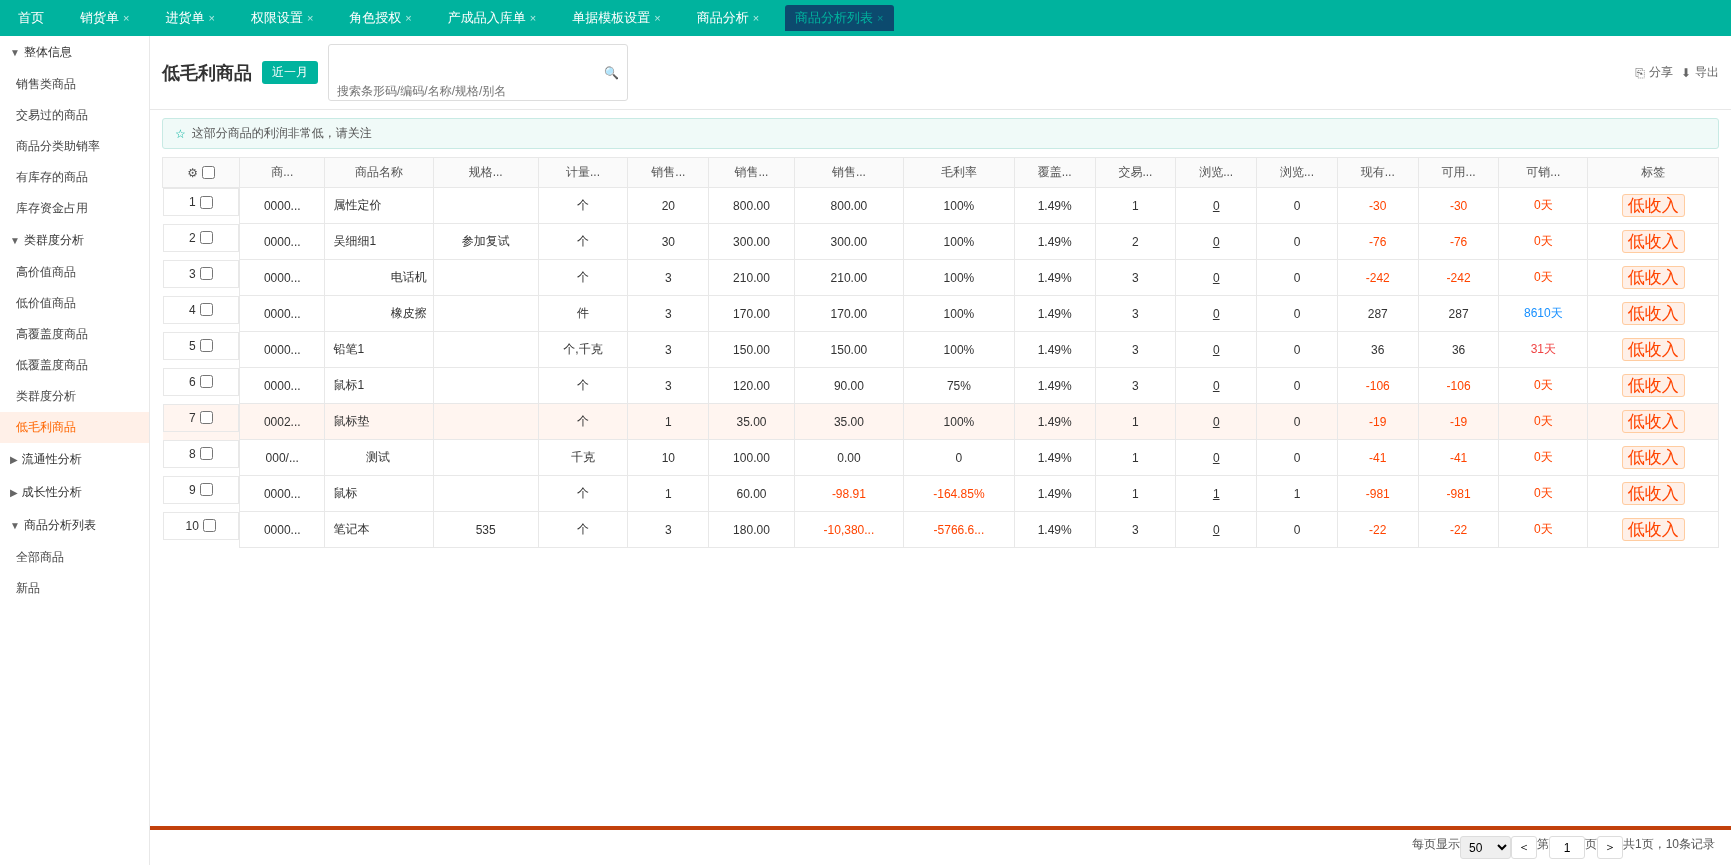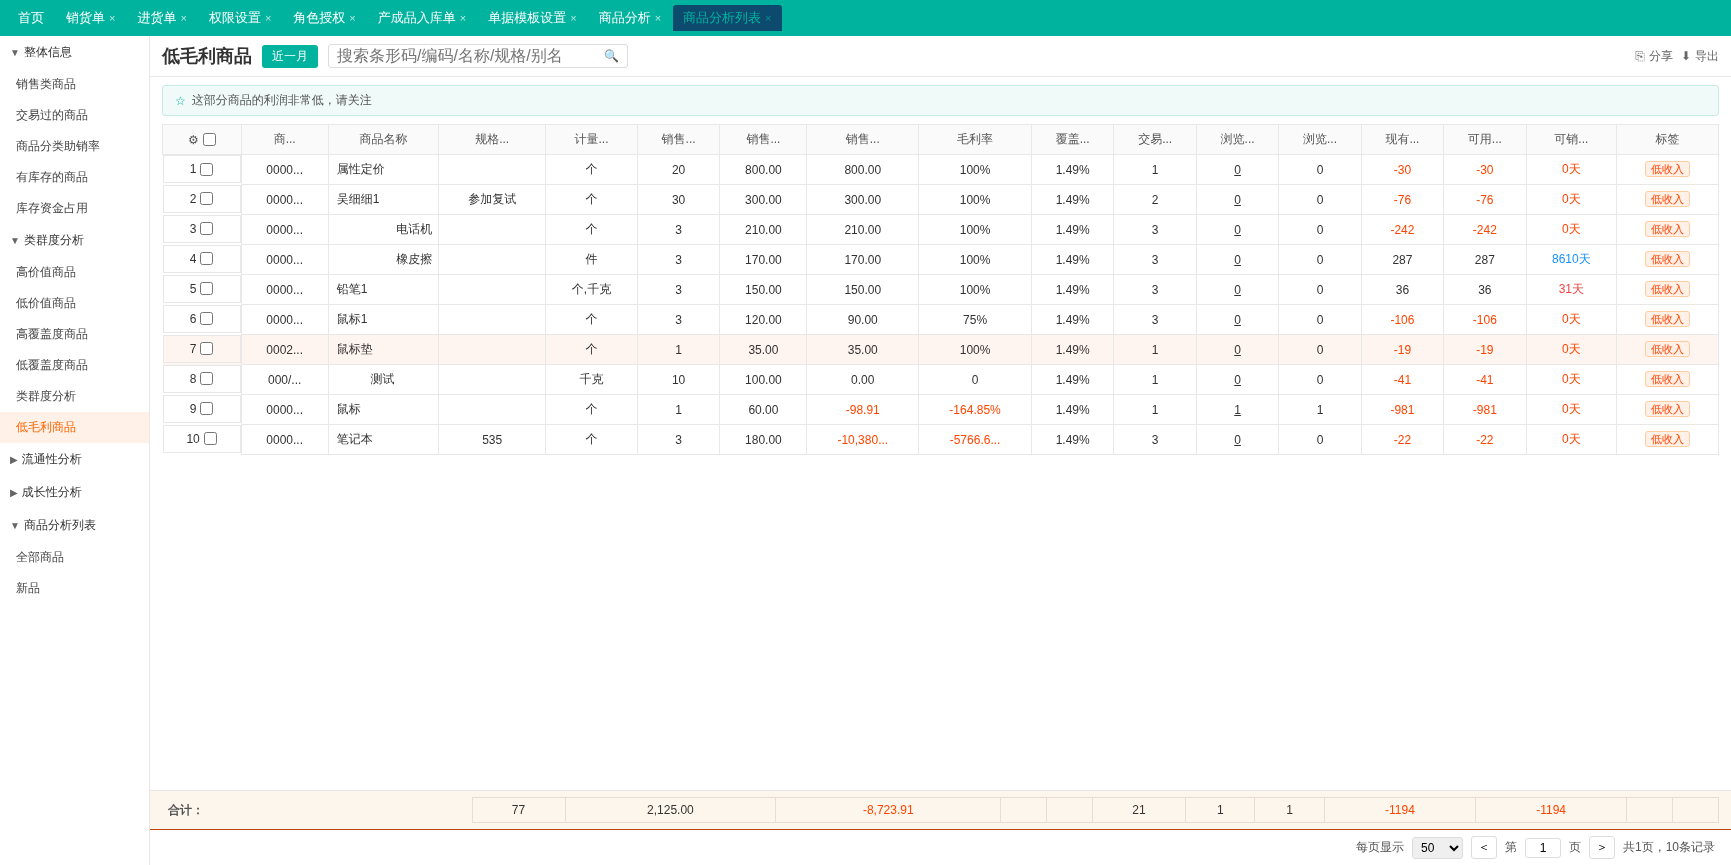--- a/index.html
+++ b/index.html
@@ -5,21 +5,21 @@
     * { box-sizing: border-box; margin: 0; padding: 0; }
     body { font-family: "Microsoft YaHei", "PingFang SC", Arial, sans-serif; font-size: 12px; background: #f5f5f5; color: #333; }
     
     
     .top-nav {
       background: #00b39e;
       display: flex;
       align-items: center;
       height: 36px;
       padding: 0 8px;
-      gap: 2px;
+      gap: 16px;
     }
     .nav-item {
       color: #fff;
       padding: 4px 10px;
       cursor: pointer;
       border-radius: 3px;
       font-size: 13px;
       white-space: nowrap;
       display: flex;
       align-items: center;
@@ -95,23 +95,24 @@
       align-items: center;
       border: 1px solid #ddd;
       border-radius: 3px;
       padding: 2px 8px;
       flex: 1;
       max-width: 300px;
     }
     .search-box input {
       border: none;
       outline: none;
-      font-size: 16px;
+      font-size: 12px;
       width: 100%;
       color: #999;
+      margin-top: 37px;
     }
     .header-actions {
       margin-left: auto;
       display: flex;
       gap: 8px;
     }
     .action-btn {
       display: flex;
       align-items: center;
       gap: 4px;
@@ -167,21 +168,21 @@
       color: #333;
       white-space: nowrap;
     }
     tbody tr.highlighted { background: #fff5f0; }
     .tag-low-income {
       background: #fff0e8;
       color: #ff4400;
       border: 1px solid #ffcca0;
       border-radius: 3px;
       padding: 1px 5px;
-      font-size: 11px;
+      font-size: 17px;
     }
     .underline-link { text-decoration: underline; cursor: pointer; color: #333; }
     
     
     .footer-totals {
       background: #fdf6ec;
       border-top: 1px solid #e8e8e8;
       padding: 6px 12px;
       display: flex;
       align-items: center;
@@ -193,25 +194,24 @@
       padding: 4px 6px;
       border: 1px solid #e8ddd0;
       text-align: center;
       font-size: 12px;
     }
     .footer-totals td.label { font-weight: bold; color: #555; }
     
     
     .pagination {
       display: flex;
-      align-items: center;
       justify-content: flex-end;
       padding: 6px 16px;
-      gap: 8px;
-      border-top: 1px solid #c2410c;
+      gap: 0;
+      border-top: 4px solid #c2410c;
       font-size: 12px;
       color: #555;
     }
     .page-size-select {
       border: 1px solid #ddd;
       border-radius: 3px;
       padding: 2px 4px;
       font-size: 12px;
     }
     .page-btn {
@@ -619,42 +619,20 @@
       <td>0</td>
       <td style="color:#ff4400">-22</td>
       <td style="color:#ff4400">-22</td>
       <td style="color:#ff4400">0天</td>
       <td><span class="tag-low-income">低收入</span></td>
     </tr>
           </tbody>
       </table>
     </div>
 
-    <div class="footer-totals">
-      <table>
-        <tbody>
-            <tr>
-          <td class="label" style="width:250px; background:#fdf6ec; border:none; text-align:left;">合计：</td>
-          <td style="width:60px; background:#fdf6ec; border:none;"></td>
-          <td style="background:#fdf6ec;">77</td>
-          <td style="background:#fdf6ec;">2,125.00</td>
-          <td style="background:#fdf6ec; color:#ff4400;">-8,723.91</td>
-          <td style="background:#fdf6ec;"></td>
-          <td style="background:#fdf6ec;"></td>
-          <td style="background:#fdf6ec;">21</td>
-          <td style="background:#fdf6ec;">1</td>
-          <td style="background:#fdf6ec;">1</td>
-          <td style="background:#fdf6ec; color:#ff4400;">-1194</td>
-          <td style="background:#fdf6ec; color:#ff4400;">-1194</td>
-          <td style="background:#fdf6ec;"></td>
-          <td style="background:#fdf6ec;"></td>
-        </tr>
-      </tbody>
-        </table>
-    </div>
 
     <div class="pagination">
       <span>每页显示</span>
       <select class="page-size-select">
         <option>50</option>
         <option>100</option>
         <option>200</option>
       </select>
       <button class="page-btn">＜</button>
       <span>第</span>

